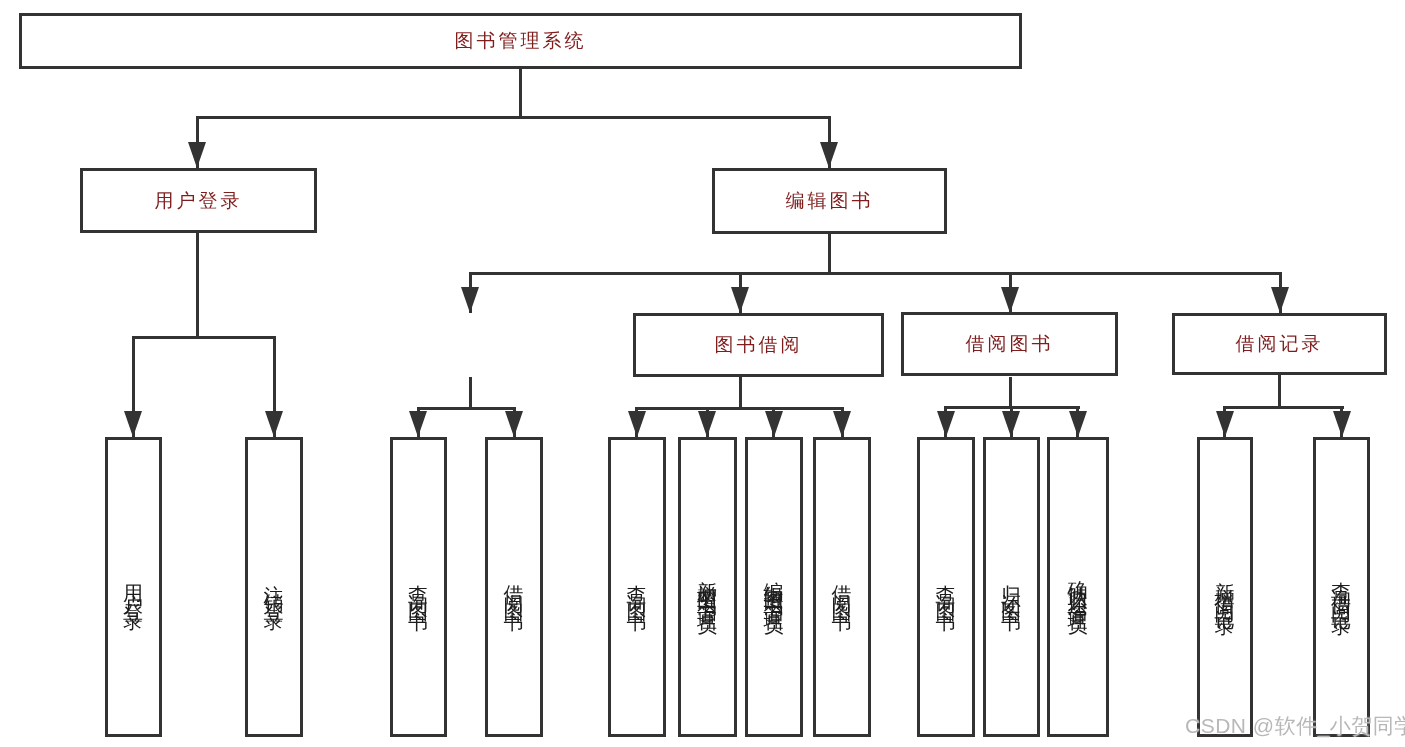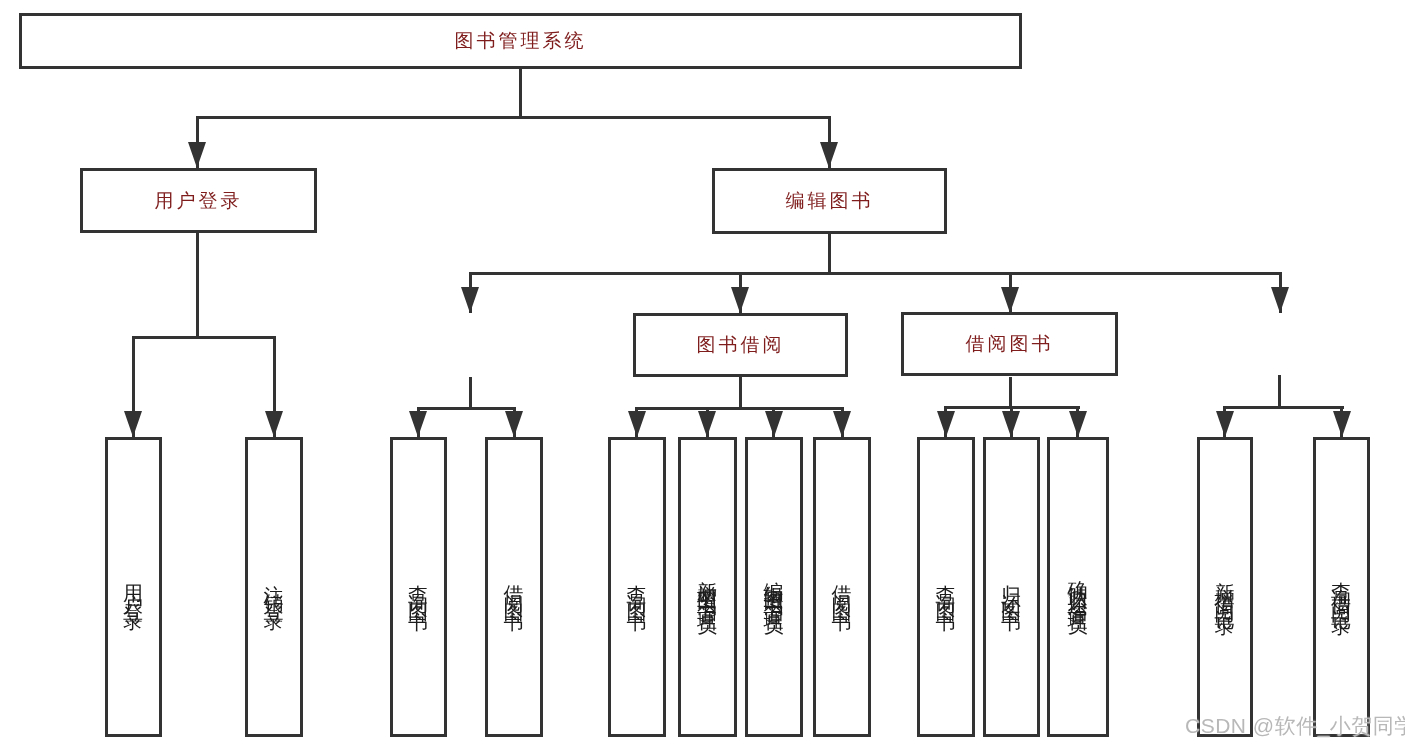--- a/index.html
+++ b/index.html
@@ -96,25 +96,28 @@
     <span class="lbl">图书管理系统</span>
   </div>
 
   <div class="box" style="left:80px;top:168px;width:237px;height:65px">
     <span class="lbl">用户登录</span>
   </div>
   <div class="box" style="left:712px;top:168px;width:235px;height:66px">
     <span class="lbl">编辑图书</span>
   </div>
 
-  <div class="box" style="left:633px;top:313px;width:215px;height:64px">
+  <div class="box" style="left:633px;top:313px;width:251px;height:64px">
     <span class="lbl">图书借阅</span>
   </div>
   <div class="box" style="left:901px;top:312px;width:217px;height:64px">
     <span class="lbl">借阅图书</span>
+  </div>
+  <div class="box" style="left:1172px;top:313px;width:215px;height:62px">
+    <span class="lbl">借阅记录</span>
   </div>
 
   <div class="box leaf" style="left:105px;width:57px">
     <span class="vlbl">用户登录</span>
   </div>
   <div class="box leaf" style="left:245px;width:58px">
     <span class="vlbl">注销登录</span>
   </div>
 
   <div class="box leaf" style="left:390px;width:57px">

